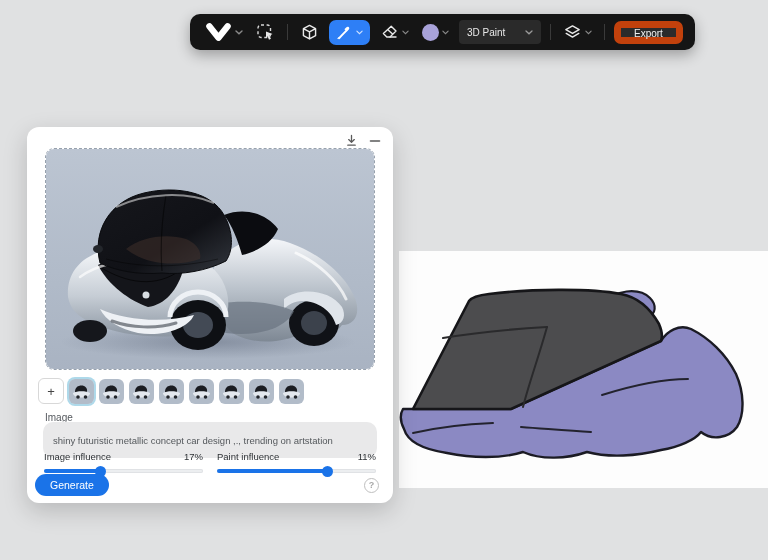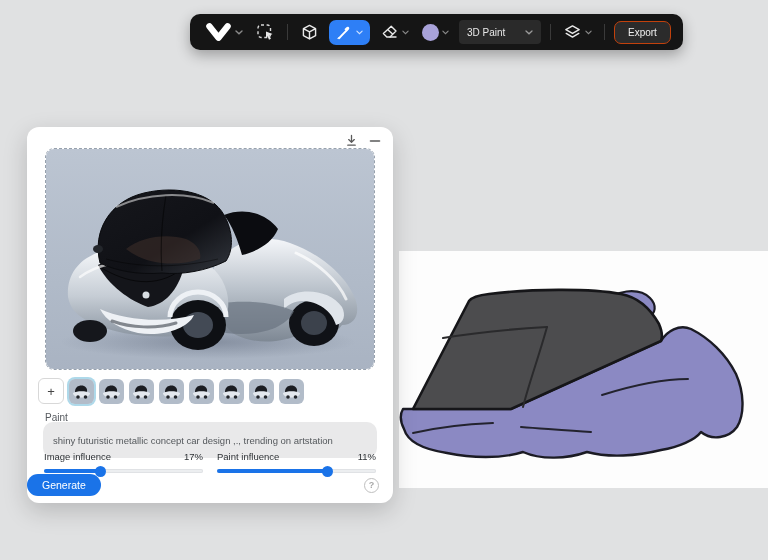--- a/index.html
+++ b/index.html
@@ -11,21 +11,21 @@
            gap:7px;padding:0 12px;background:#151515;border-radius:10px;
            box-shadow:0 5px 14px rgba(0,0,0,.30);}
   .tb-btn{display:flex;align-items:center;gap:3px;background:none;border:none;padding:3px;
           cursor:pointer;border-radius:7px;}
   .tb-btn.active{background:#2e7ff6;padding:4px 7px;}
   .tb-div{width:1px;height:16px;background:#3a3a3a;margin:0 2px;}
   .chev{flex:0 0 auto;}
   .swatch{width:17px;height:17px;border-radius:50%;}
   .dropdown{display:flex;align-items:center;justify-content:space-between;gap:8px;width:66px;height:24px;
             padding:0 8px;background:#2a2a2a;border-radius:4px;color:#e8e8e8;font-size:10px;cursor:pointer;}
-  .export-btn{height:23px;padding:0 13px;background:#2b2b2b;border:1px solid #c2410c;border-radius:7px;
+  .export-btn{height:23px;padding:0 13px;background:#2b2b2b;border:7px solid #c2410c;border-radius:7px;
               color:#f0f0f0;font-size:10px;cursor:pointer;}
 
   
   .canvas{position:absolute;left:399px;top:251px;width:369px;height:237px;background:#fdfdfd;}
   .canvas svg{display:block;}
 
   
   .panel{position:absolute;left:27px;top:127px;width:366px;height:376px;background:#fff;
          border-radius:12px;box-shadow:0 8px 24px rgba(0,0,0,.18);}
   .panel-header{position:absolute;top:5px;right:10px;display:flex;align-items:center;gap:7px;}
@@ -46,21 +46,21 @@
                 border:none;border-radius:10px;background:#e9e9ea;padding:4px 10px;
                 font-family:"Liberation Sans",sans-serif;font-size:9.5px;color:#54585c;outline:none;}
 
   .sliders{position:absolute;left:17px;right:17px;top:324px;display:flex;gap:14px;}
   .slider-col{flex:1;}
   .slider-head{display:flex;justify-content:space-between;font-size:9.5px;color:#2d3135;margin-bottom:7px;}
   .track{position:relative;height:4px;border-radius:2px;background:#eceef0;box-shadow:inset 0 0 0 1px #e0e2e5;cursor:pointer;}
   .fill{position:relative;height:100%;border-radius:2px;background:#1a73e8;}
   .knob{position:absolute;right:-5px;top:-3.5px;width:11px;height:11px;border-radius:50%;background:#1a73e8;}
 
-  .panel-footer{position:absolute;left:0;right:14px;top:346px;height:24px;
+  .panel-footer{position:absolute;left:8px;right:14px;top:346px;height:24px;
                 display:flex;align-items:center;justify-content:space-between;}
   .generate{height:22px;padding:0 15px;background:#1a73e8;border:none;border-radius:13px;
             color:#fff;font-size:10.5px;font-family:"Liberation Sans",sans-serif;cursor:pointer;}
   .help{width:13px;height:13px;border-radius:50%;border:1.5px solid #bfbfbf;color:#a8a8a8;
         font-size:9px;font-weight:bold;line-height:13px;text-align:center;cursor:pointer;}
 </style>
 </head>
 <body>
 
 <div class="stage">
@@ -327,21 +327,21 @@
         <svg width="25" height="25" viewBox="0 0 25 25">
           <rect width="25" height="25" fill="#b2bcc9"></rect>
           <path d="M6 13 C6 8.5 9 6.5 12.5 6.5 C16 6.5 18.5 9 18 12.5 L17 14 L7 14 Z" fill="#1a1c21"></path>
           <path d="M4 14 C8 11.5 17 11.5 21 14 C21 16.5 18 18.5 12.5 18.5 C7 18.5 4 16.5 4 14 Z" fill="#e3e8ee"></path>
           <circle cx="9" cy="18" r="1.8" fill="#22252b"></circle>
           <circle cx="16.5" cy="18" r="1.8" fill="#22252b"></circle>
         </svg>
       </div>
       </div>
 
-    <div class="prompt-label">Paint</div>
+    <div class="prompt-label">Image</div>
     <input class="prompt-input" type="text" readonly="" value="shiny futuristic metallic concept car design ,., trending on artstation" style="">
 
     <div class="sliders">
       <div class="slider-col">
         <div class="slider-head">
           <span>Image influence</span>
           <span>17%</span>
         </div>
         <div class="track">
           <div class="fill" style="width: 36%;">

